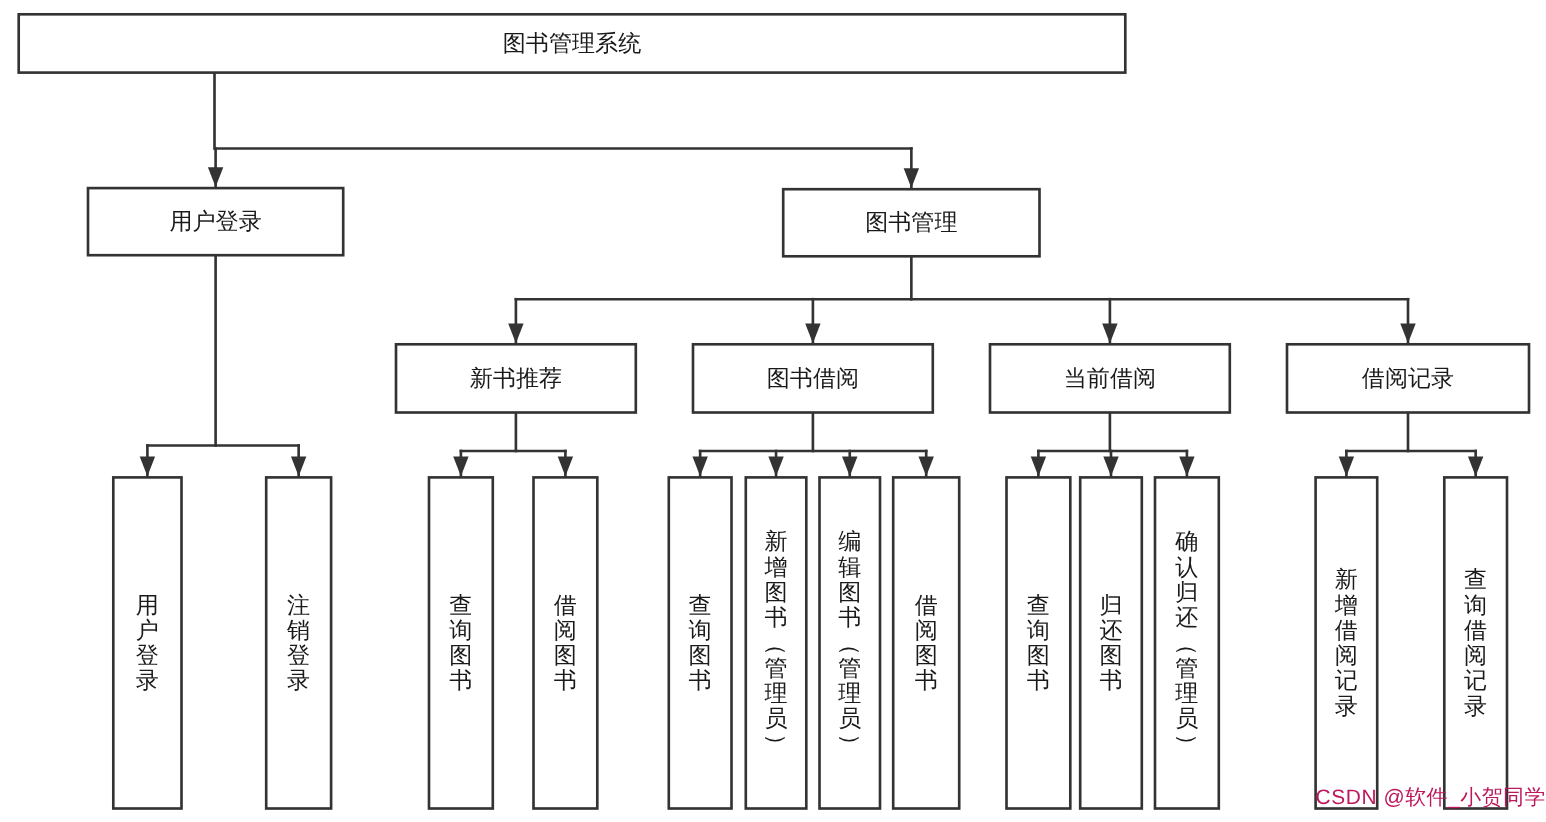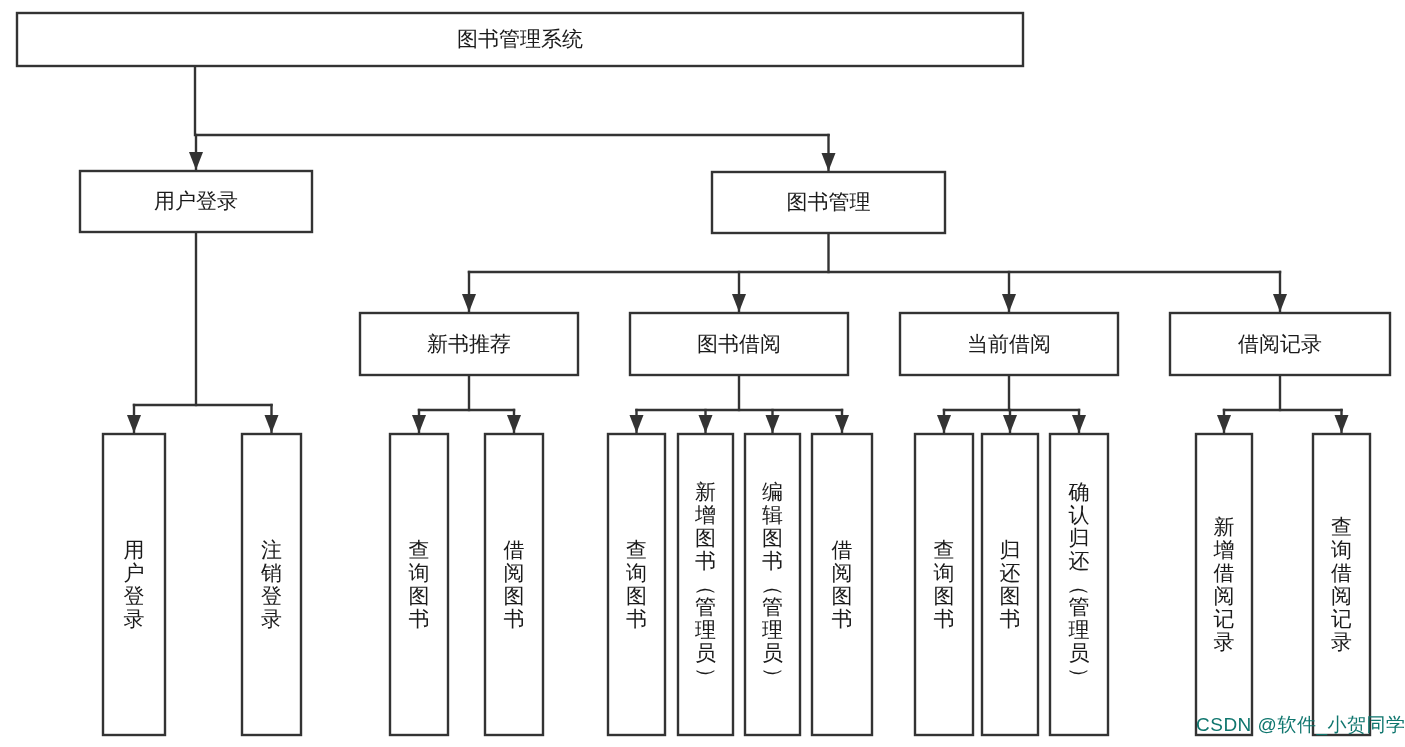--- a/index.html
+++ b/index.html
@@ -52,21 +52,21 @@
   .node-label-v {
     font-family: "Liberation Sans", "DejaVu Sans", sans-serif;
     font-size: 21px;
     fill: #1a1a1a;
     text-anchor: middle;
   }
   .watermark-text {
     position: absolute;
     font-family: "Liberation Sans", "DejaVu Sans", sans-serif;
     font-size: 19px;
-    color: #0f766e;
+    color: #be185d;
     white-space: nowrap;
     letter-spacing: 0.5px;
     left: 1196px;
     top: 712px;
   }
 </style>
 </head>
 <body>
 
 <div id="diagram-root">

